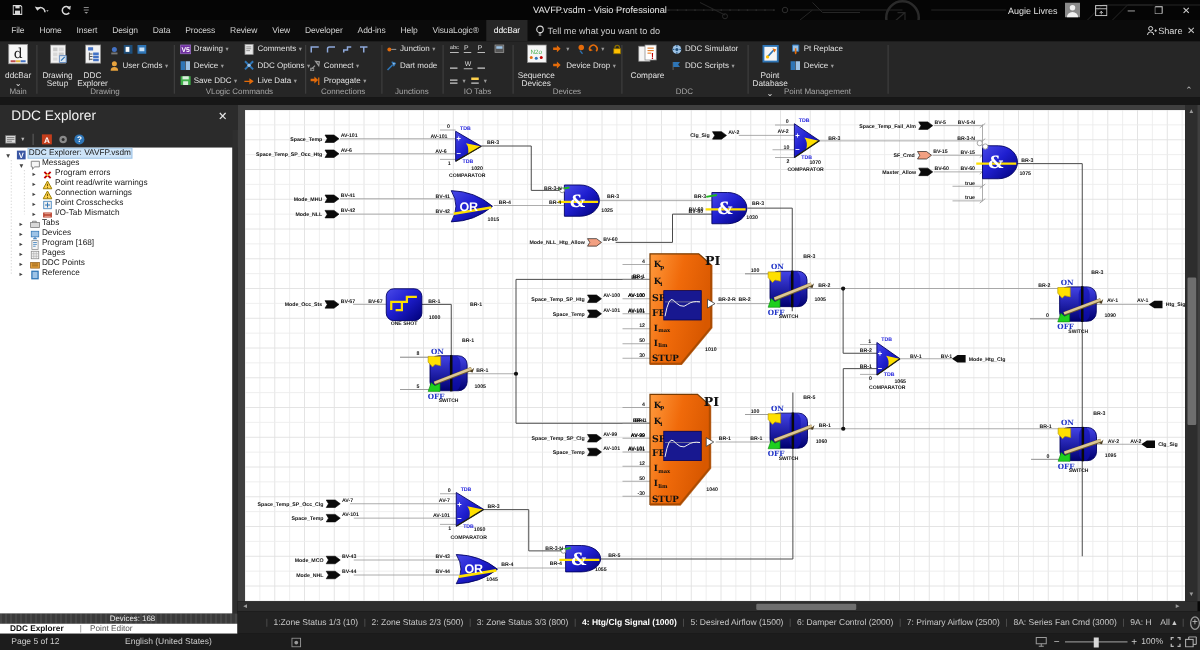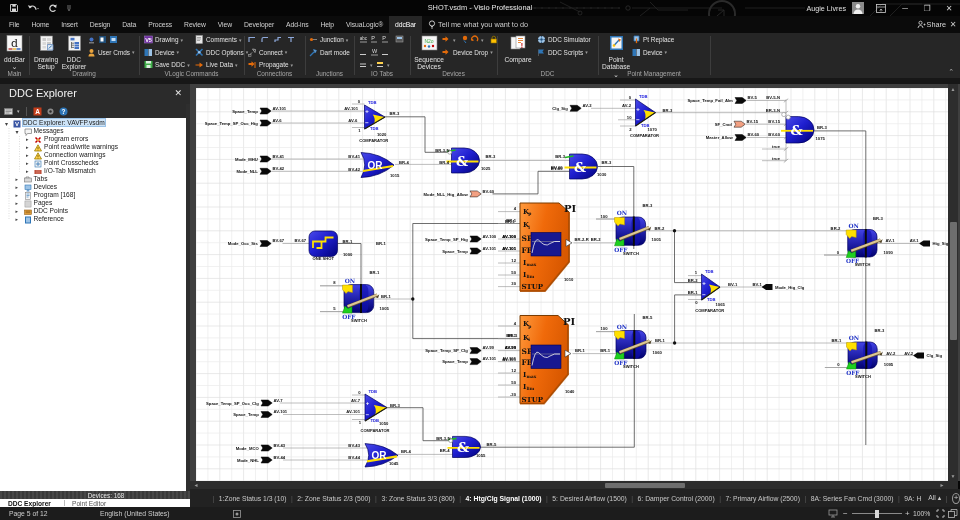--- a/index.html
+++ b/index.html
@@ -117,21 +117,21 @@
       </svg>
       <svg width="9" height="9" viewBox="0 0 9 9">
         <path d="M7.4 6.2 A3.1 3.1 0 1 1 7.4 2.4" fill="none" stroke="#d8d8d8" stroke-width="1.2"></path>
         <path d="M8.6 0.6 L8.2 4 5.4 2.2 z" fill="#d8d8d8"></path>
       </svg>
       <svg width="6" height="8" viewBox="0 0 6 8">
         <path d="M1 2 h4 M1 4 h4" stroke="#9a9a9a" stroke-width="0.7"></path>
         <path d="M1.5 5.5 l1.5 1.5 1.5 -1.5 z" fill="#9a9a9a"></path>
       </svg>
     </div>
-    <div id="win-title">SHOT.vsdm - Visio Professional</div>
+    <div id="win-title">VAVFP.vsdm - Visio Professional</div>
     <div class="tb-right">
       <span class="tb-user">Augie Livres</span>
       <svg width="12" height="12" viewBox="0 0 12 12" style="margin-right: 12px;">
         <rect x="0" y="0" width="12" height="12" fill="#8a8a8a"></rect>
         <circle cx="6" cy="4.2" r="2.2" fill="#f0f0f0"></circle>
         <path d="M1.5 12 a4.5 4.5 0 0 1 9 0 z" fill="#f0f0f0"></path>
       </svg>
       <svg width="10" height="9" viewBox="0 0 10 9" style="margin-right: 8px;">
         <rect x="0.5" y="0.5" width="9" height="8" fill="none" stroke="#cfcfcf" stroke-width="0.8"></rect>
         <path d="M0.5 3 h9 M5 5 l-1.3 1.5 M5 5 l1.3 1.5 M5 5 v2.5" stroke="#cfcfcf" stroke-width="0.7" fill="none"></path>

